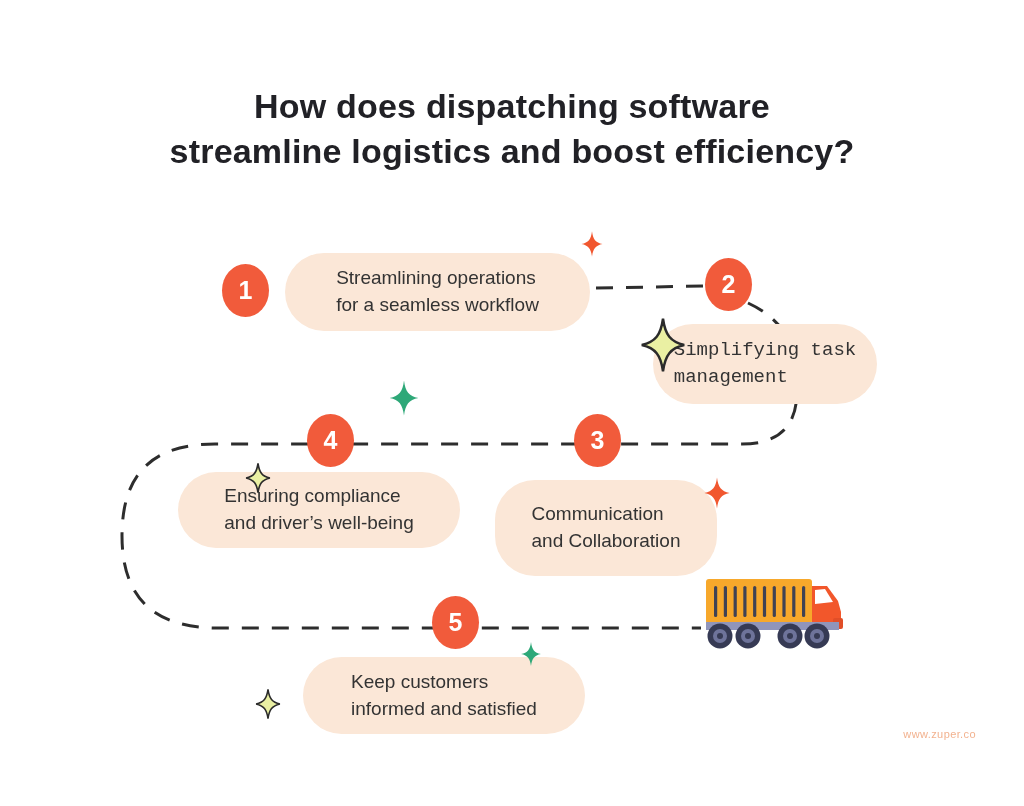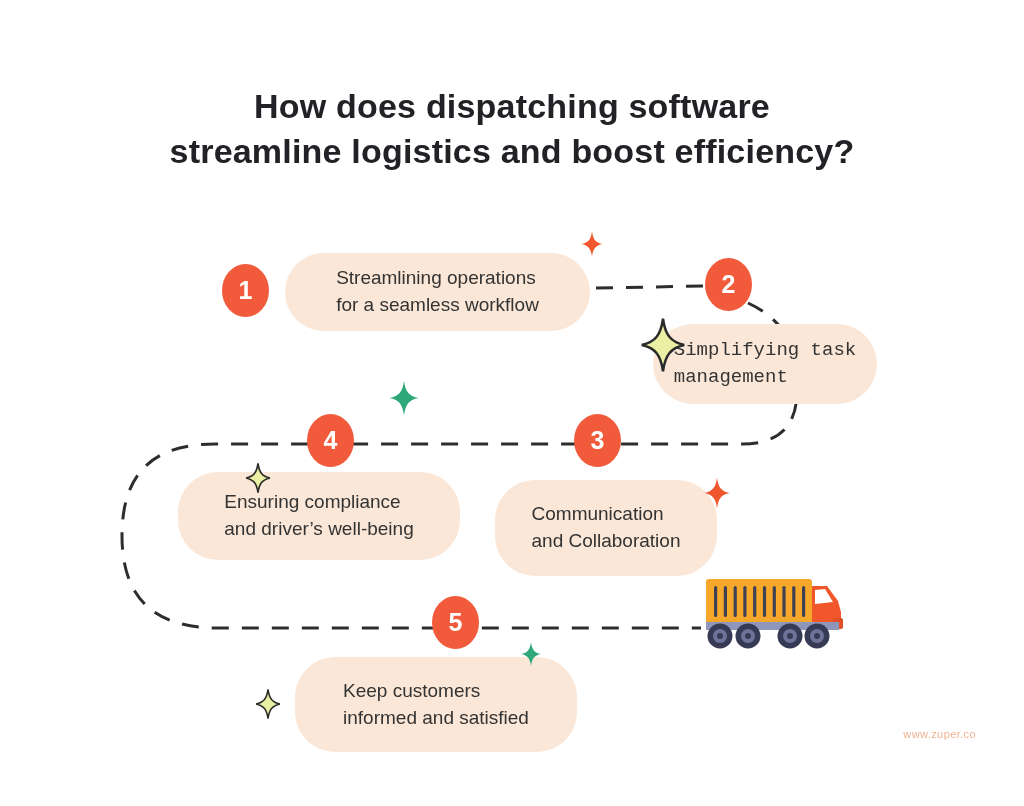--- a/index.html
+++ b/index.html
@@ -53,22 +53,22 @@
     justify-content: center;
     font-size: 19px;
     line-height: 1.4;
     color: #333333;
     white-space: pre-line;
     z-index: 2;
   }
   .pill-1 { left: 285px; top: 237px; width: 305px; height: 78px; }
   .pill-2 { left: 653px; top: 308px; width: 224px; height: 80px; font-family: Liberation Mono, monospace; }
   .pill-3 { left: 495px; top: 464px; width: 222px; height: 96px; }
-  .pill-4 { left: 178px; top: 456px; width: 282px; height: 88px; }
-  .pill-5 { left: 295px; top: 641px; width: 282px; height: 95px; }
+  .pill-4 { left: 178px; top: 456px; width: 282px; height: 76px; }
+  .pill-5 { left: 303px; top: 641px; width: 282px; height: 77px; }
   .step-circle {
     position: absolute;
     width: 47px;
     height: 53px;
     border-radius: 50%;
     background: #f15b3b;
     color: #ffffff;
     font-size: 25px;
     font-weight: 700;
     display: flex;

